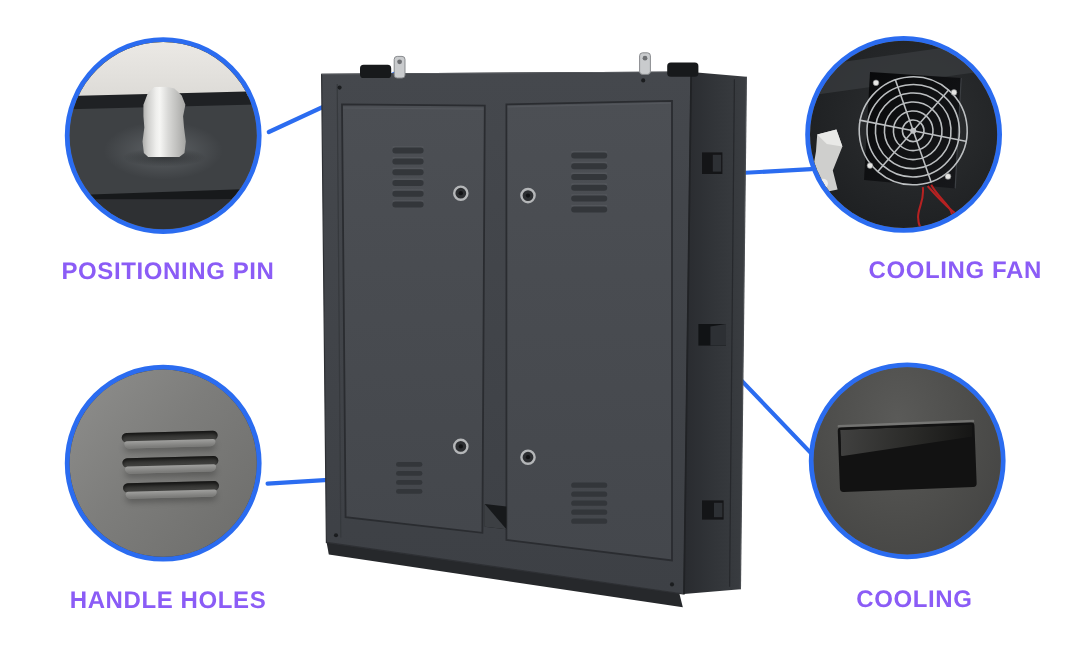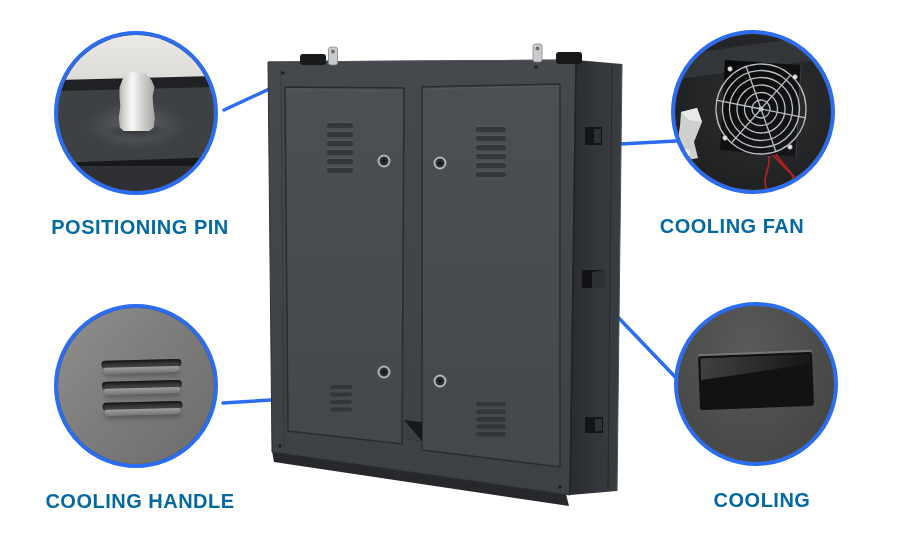--- a/index.html
+++ b/index.html
@@ -43,21 +43,21 @@
   .handle-recess{left:21px;top:48px;width:114px;height:54px;background:#121212;border-radius:3px;
                  transform:rotate(-2.2deg);}
   .handle-recess::before{content:"";position:absolute;left:2px;right:2px;top:2px;height:22px;
                  background:linear-gradient(97deg,#414140 0%,#2a2a28 55%,#151514 100%);
                  clip-path:polygon(0 0,100% 0,100% 45%,0 100%);}
   .handle-recess::after{content:"";position:absolute;left:0;right:0;top:-2px;height:2px;
                  background:rgba(150,150,148,.5);border-radius:2px;}
 
   
   .label{position:absolute;transform:translate(-50%,-50%);white-space:nowrap;
-         font-weight:700;font-size:20px;letter-spacing:.5px;color:#0369a1;}
+         font-weight:700;font-size:20px;letter-spacing:.5px;color:#8b5cf6;}
 </style>
 </head>
 <body>
 
 <div class="stage">
 
   <svg class="cab-layer" width="900" height="540" viewBox="0 0 900 540">
     <defs>
       <linearGradient id="gBack" x1="0" y1="0" x2="0" y2="1">
         <stop offset="0" stop-color="#45484d"></stop>
@@ -275,17 +275,17 @@
     </div>
   </div>
 
   <div class="callout" style="left:674px;top:302px">
     <div class="photo handle-photo">
       <div class="handle-recess"></div>
     </div>
   </div>
 
   <div class="label" style="left:140px;top:227px">POSITIONING PIN</div>
-  <div class="label" style="left:732px;top:226px">COOLING FAN</div>
-  <div class="label" style="left:140px;top:501px">COOLING HANDLE</div>
+  <div class="label" style="left:796px;top:226px">COOLING FAN</div>
+  <div class="label" style="left:140px;top:501px">HANDLE HOLES</div>
   <div class="label" style="left:762px;top:500px">COOLING</div>
 
 </div>
 
 </body></html>

